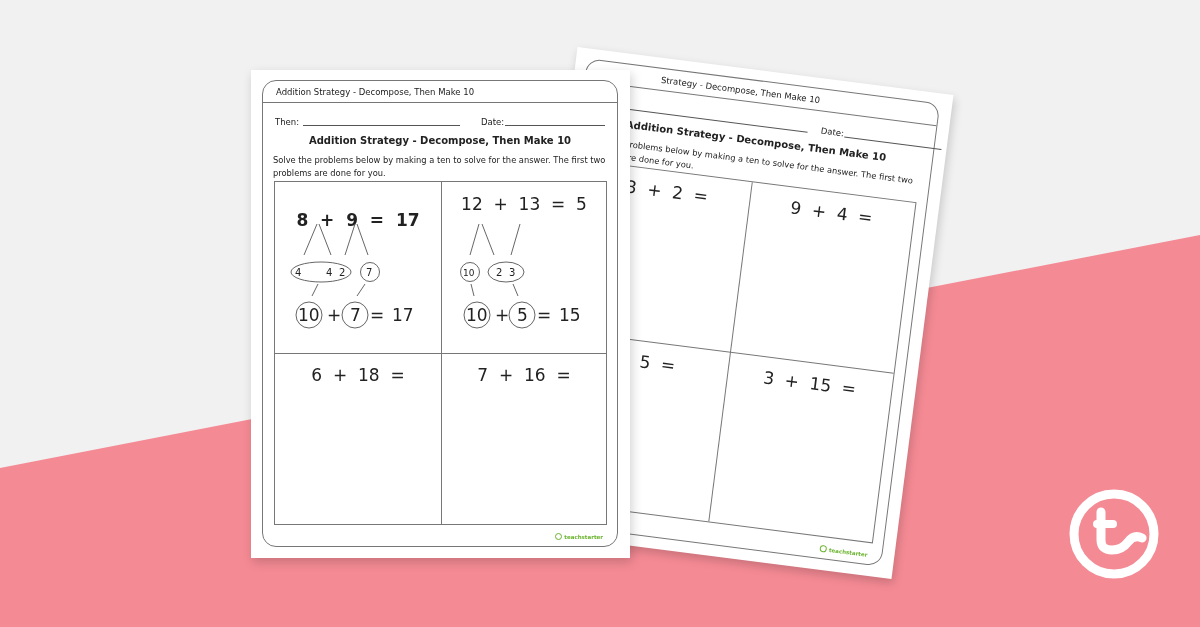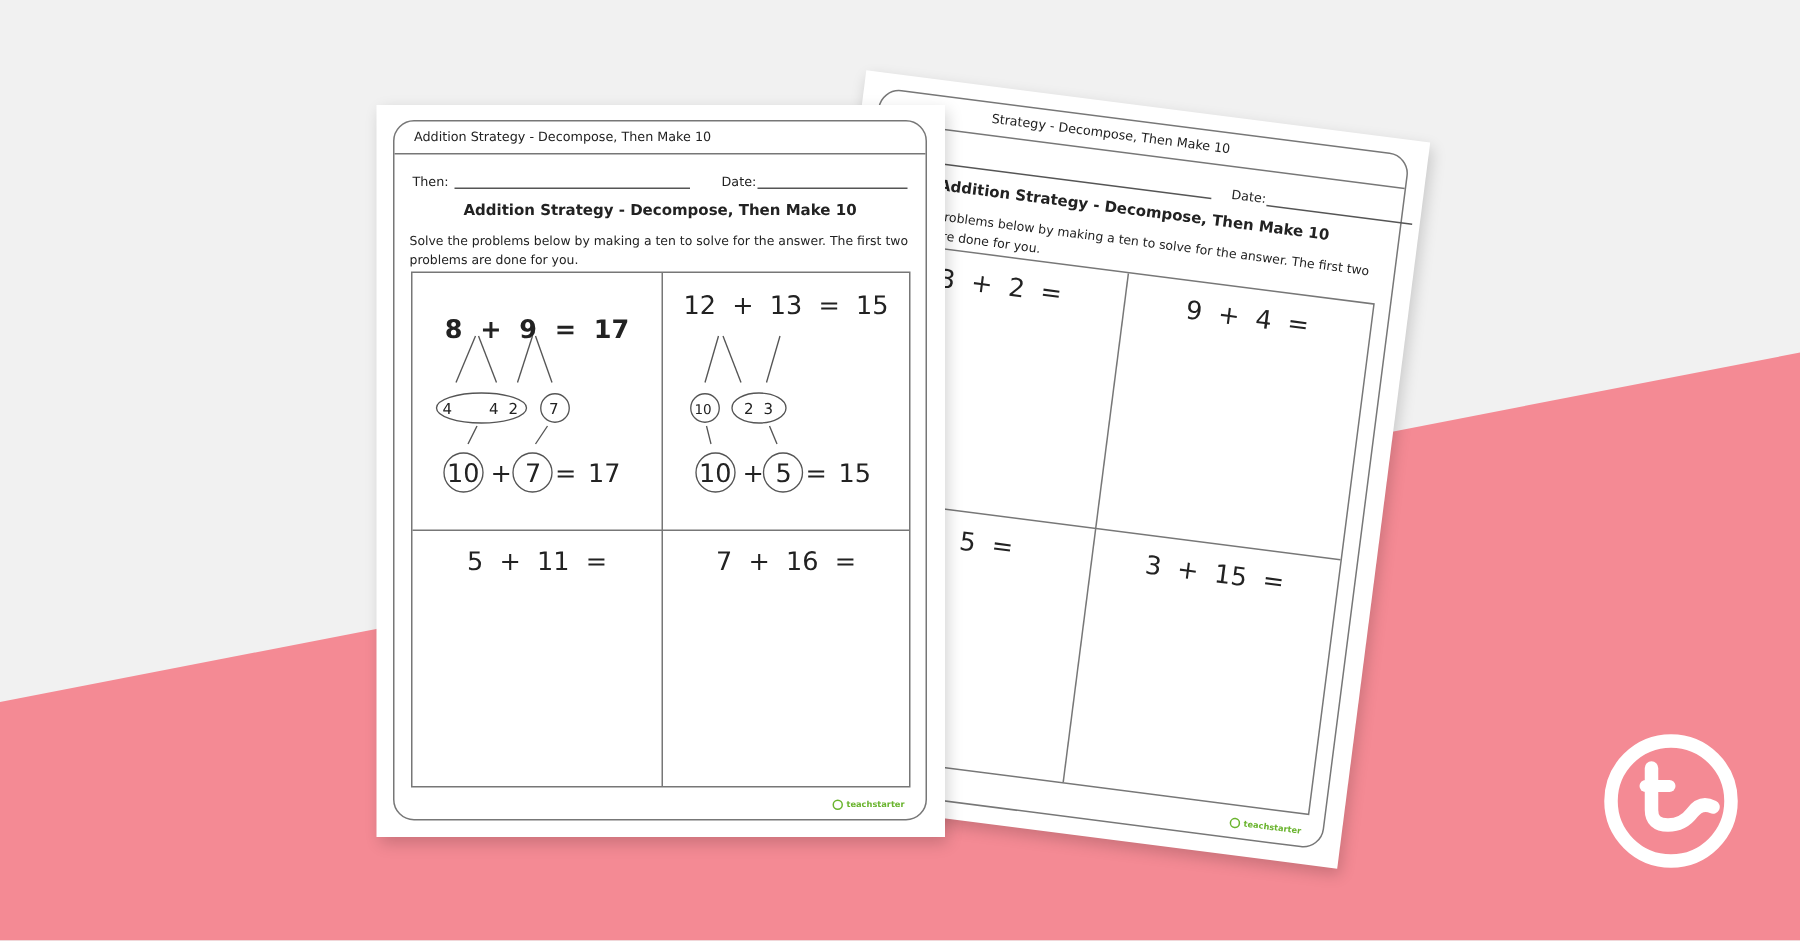--- a/index.html
+++ b/index.html
@@ -108,21 +108,21 @@
           <text x="64" y="58" font-size="10">2</text>
           <text x="91" y="58" font-size="10">7</text>
           <text x="23" y="103" font-size="17">10</text>
           <text x="52" y="103" font-size="17">+</text>
           <text x="75" y="103" font-size="17">7</text>
           <text x="95" y="103" font-size="17">=</text>
           <text x="117" y="103" font-size="17">17</text>
         </g>
       </svg>
 
-      <div class="prob" style="left:166px; top:12px;">12  +  13  =  15</div>
+      <div class="prob" style="left:166px; top:12px;">12  +  13  =  5</div>
       <svg class="diagram" style="left:166px; top:36px;" width="166" height="120" viewBox="0 0 166 120">
         <g stroke="#555" stroke-width="0.9" fill="none">
           <line x1="38" y1="6" x2="29" y2="37"></line>
             <line x1="41" y1="6" x2="53" y2="37"></line>
           <line x1="79" y1="6" x2="70" y2="37"></line>
           <circle cx="29" cy="54" r="9.5"></circle>
           <ellipse cx="65" cy="54" rx="18" ry="10"></ellipse>
           <line x1="30" y1="66" x2="33" y2="78"></line>
             <line x1="72" y1="66" x2="77" y2="78"></line>
           <circle cx="36" cy="97" r="13"></circle>
@@ -133,21 +133,21 @@
           <text x="55" y="58" font-size="10">2</text>
           <text x="68" y="58" font-size="10">3</text>
           <text x="25" y="103" font-size="17">10</text>
           <text x="54" y="103" font-size="17">+</text>
           <text x="76" y="103" font-size="17">5</text>
           <text x="96" y="103" font-size="17">=</text>
           <text x="118" y="103" font-size="17">15</text>
         </g>
       </svg>
 
-      <div class="prob" style="left:0; top:183px;">5  +  11  =</div>
+      <div class="prob" style="left:0; top:183px;">6  +  18  =</div>
       <div class="prob" style="left:166px; top:183px;">7  +  16  =</div>
     </div>
 
     <div class="logo-small">
         <span class="dot"></span>
         <span>teachstarter</span>
       </div>
   </div>
 </div>
 

